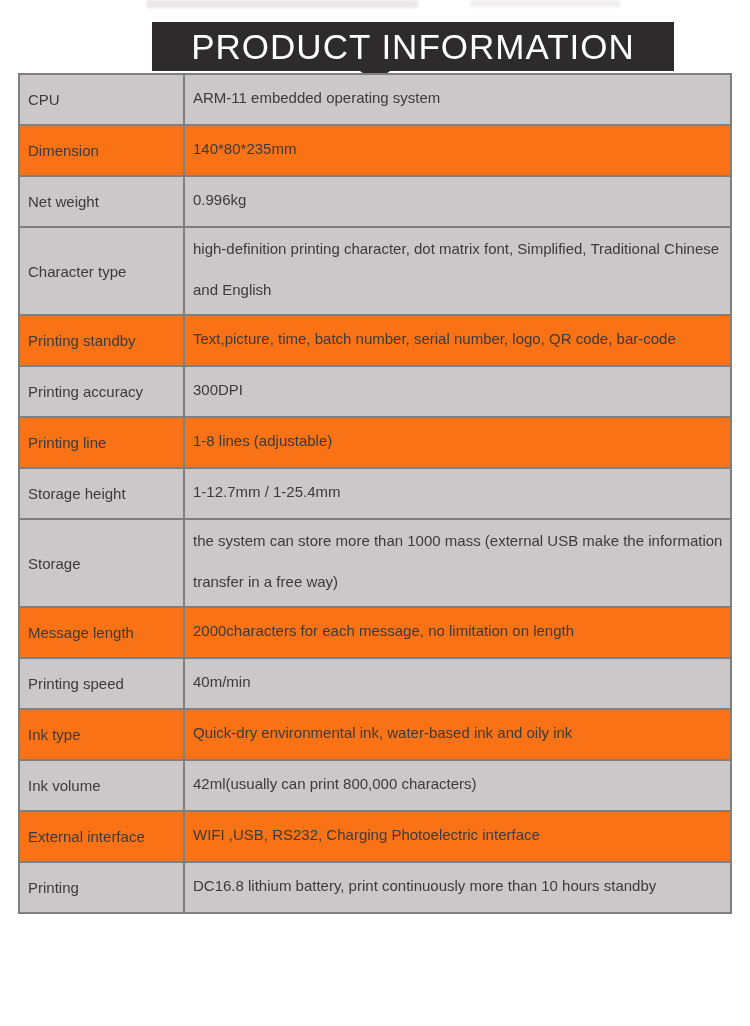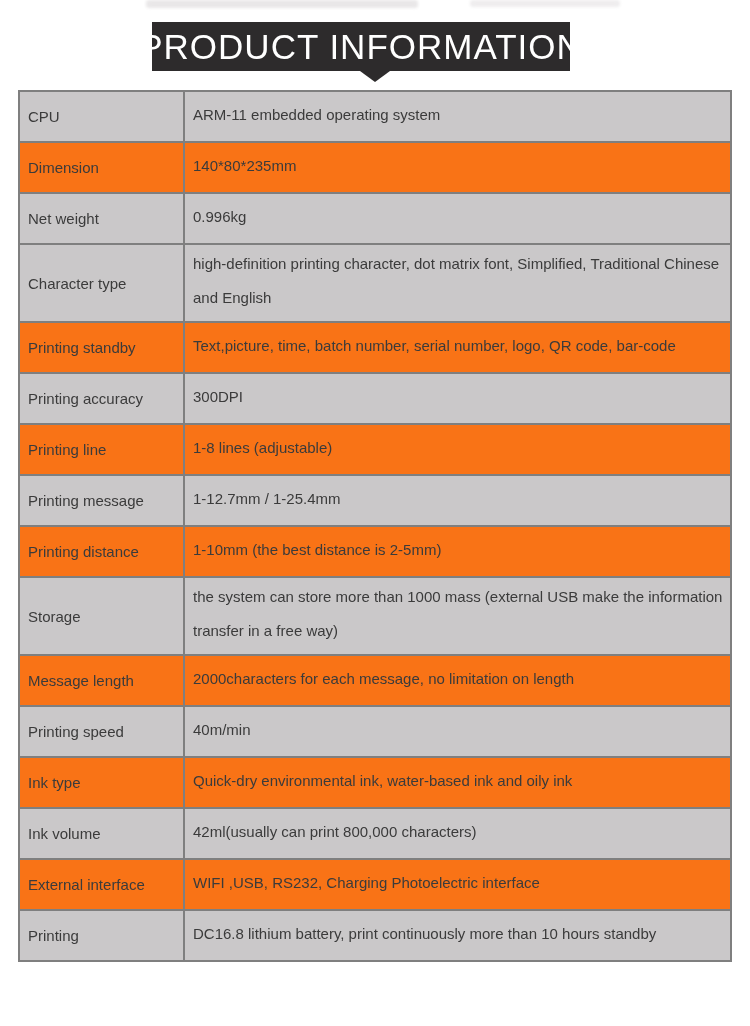--- a/index.html
+++ b/index.html
@@ -13,21 +13,21 @@
   .page { position: relative; width: 750px; height: 1026px; }
 
   
   .ghost { position: absolute; top: 0; border-radius: 3px; filter: blur(1.5px); }
   .ghost-1 { left: 146px; width: 272px; height: 8px; background: #e9e7e8; }
   .ghost-2 { left: 470px; width: 150px; height: 7px; background: #efedee; }
 
   .banner {
     position: absolute;
     left: 152px; top: 22px;
-    width: 418px; height: 49px;
+    width: 522px; height: 49px;
     background: #2d2b2c;
     display: flex; align-items: center; justify-content: center;
   }
   .banner span {
     color: #ffffff;
     font-size: 35px;
     font-weight: 200;
     letter-spacing: 1px;
     white-space: nowrap;
   }
@@ -35,42 +35,42 @@
     position: absolute;
     left: 360px; top: 71px;
     width: 0; height: 0;
     border-left: 15px solid transparent;
     border-right: 15px solid transparent;
     border-top: 11px solid #2d2b2c;
   }
 
   table.spec-table {
     position: absolute;
-    left: 18px; top: 90px;
+    left: 18px; top: 73px;
     width: 714px;
     border-collapse: collapse;
     table-layout: fixed;
   }
   .spec-table td {
     border: 2px solid #7f7f7f;
     font-size: 15px;
     color: #3b3b3b;
     vertical-align: middle;
     background: #f97316;
   }
   .spec-table td.label-cell {
     width: 165px;
     padding: 0 4px 0 8px;
   }
   .spec-table td.value-cell {
     padding: 0 6px 4px 8px;
   }
   .spec-table tr { height: 51px; }
   .spec-table tr.tall { height: 78px; }
-  .spec-table tr.tall td.value-cell { line-height: 34px; }
+  .spec-table tr.tall td.value-cell { line-height: 41px; }
   .spec-table tr.gray td { background: #cac8c9; }
 </style>
 </head>
 <body>
 
 <div class="page">
 
   <div class="ghost ghost-1"></div>
   <div class="ghost ghost-2"></div>
 
@@ -103,26 +103,22 @@
   </tr>
         <tr class="gray">
     <td class="label-cell">Printing accuracy</td>
     <td class="value-cell">300DPI</td>
   </tr>
         <tr>
     <td class="label-cell">Printing line</td>
     <td class="value-cell">1-8 lines (adjustable)</td>
   </tr>
         <tr class="gray">
-    <td class="label-cell">Printing message</td>
+    <td class="label-cell">Storage height</td>
     <td class="value-cell">1-12.7mm / 1-25.4mm</td>
-  </tr>
-        <tr>
-    <td class="label-cell">Printing distance</td>
-    <td class="value-cell">1-10mm (the best distance is 2-5mm)</td>
   </tr>
         <tr class="gray tall">
     <td class="label-cell">Storage</td>
     <td class="value-cell">the system can store more than 1000 mass (external USB make the information transfer in a free way)</td>
   </tr>
         <tr>
     <td class="label-cell">Message length</td>
     <td class="value-cell">2000characters for each message, no limitation on length</td>
   </tr>
         <tr class="gray">

